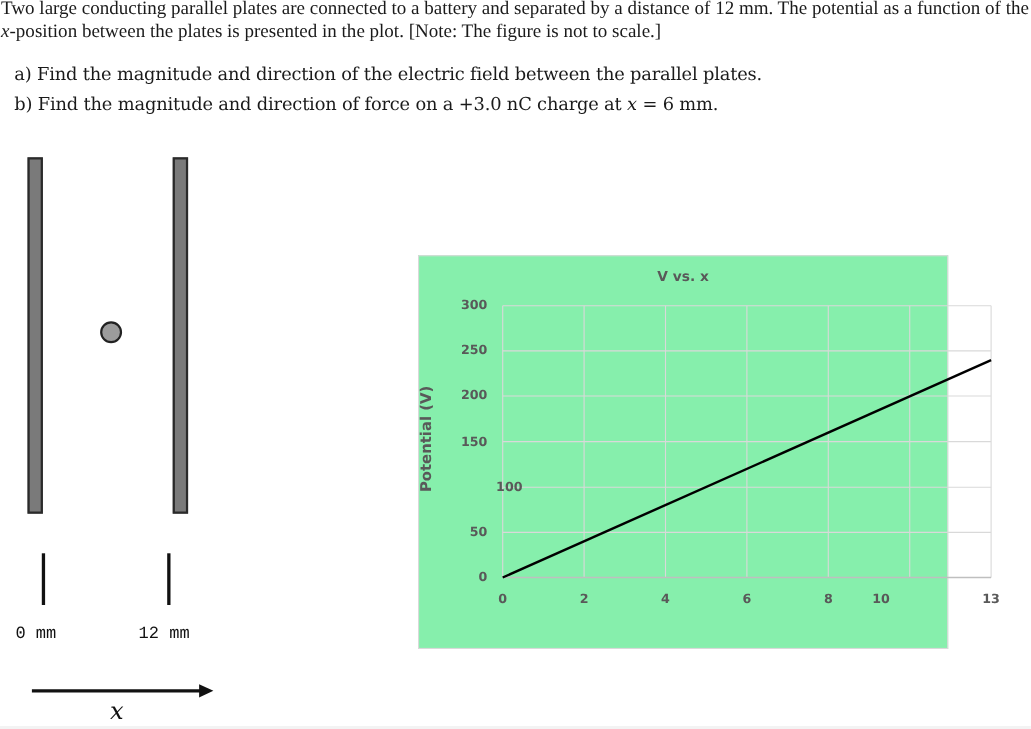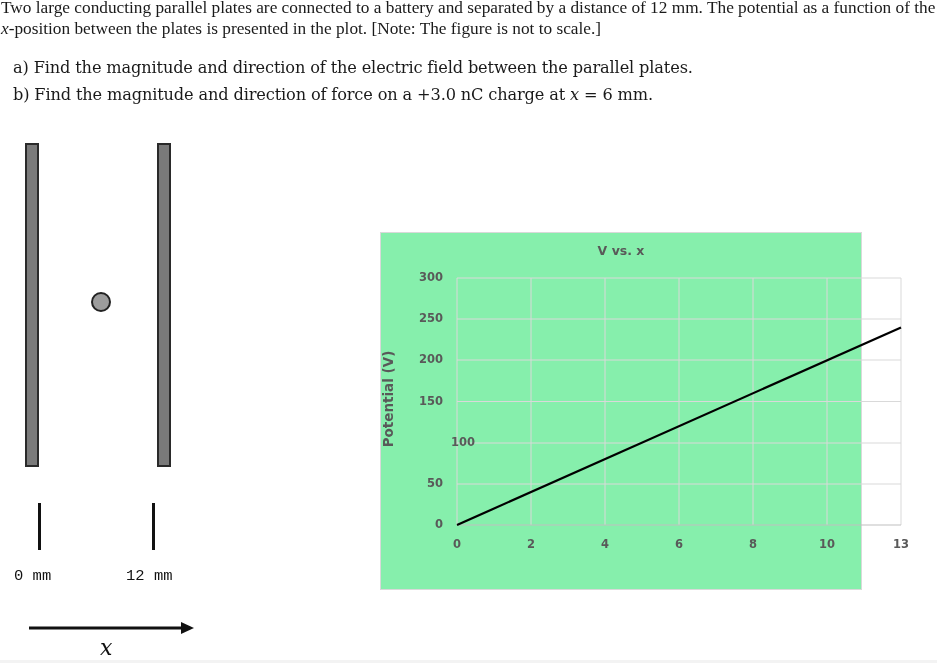--- a/index.html
+++ b/index.html
@@ -78,18 +78,18 @@
   <div class="ytick" style="left:32px; top:119px;">200</div>
   <div class="ytick" style="left:32px; top:161px;">150</div>
   <div class="ytick" style="left:32px; top:202px;margin-left:32px;">100</div>
   <div class="ytick" style="left:32px; top:243px;">50</div>
   <div class="ytick" style="left:32px; top:284px;">0</div>
   <div class="xtick" style="left:61px; top:304px;">0</div>
   <div class="xtick" style="left:135px; top:304px;">2</div>
   <div class="xtick" style="left:209px; top:304px;">4</div>
   <div class="xtick" style="left:283px; top:304px;">6</div>
   <div class="xtick" style="left:357px; top:304px;">8</div>
-  <div class="xtick" style="left:431px; top:304px;">10</div>
+  <div class="xtick" style="left:405px; top:304px;">10</div>
   <div class="xtick" style="left:505px; top:304px;">13</div>
   <div class="ylabel">Potential (V)</div>
 </div>
 
 <div class="bottom-rule"></div>
 
 </body></html>

